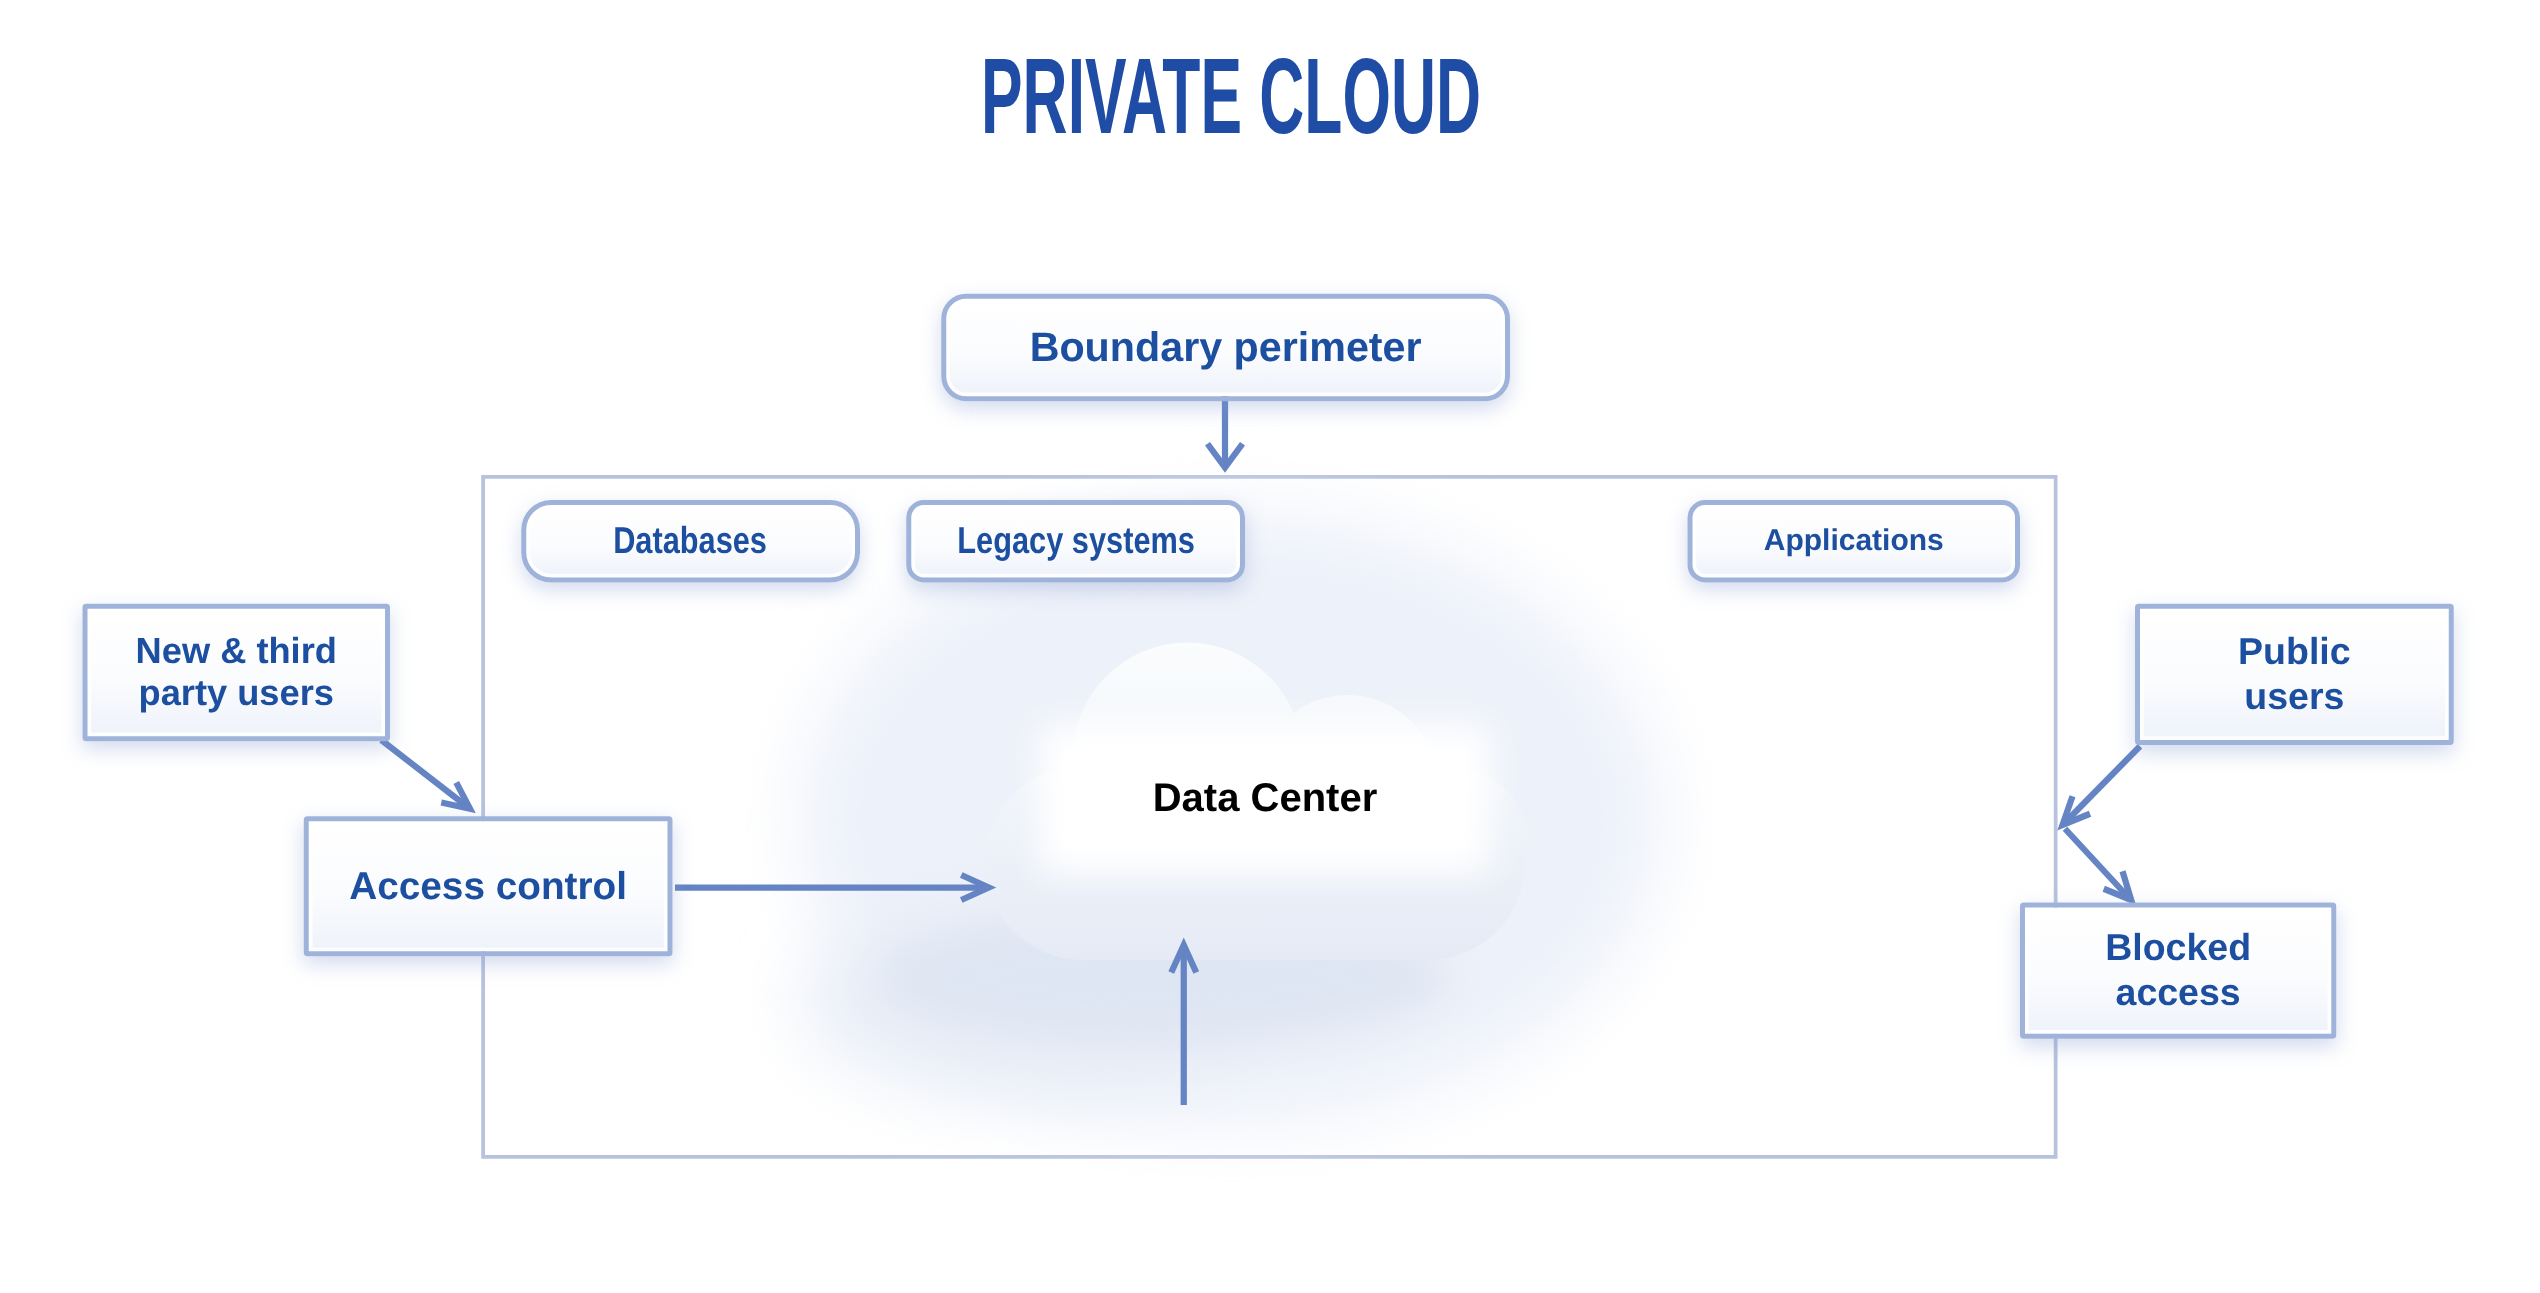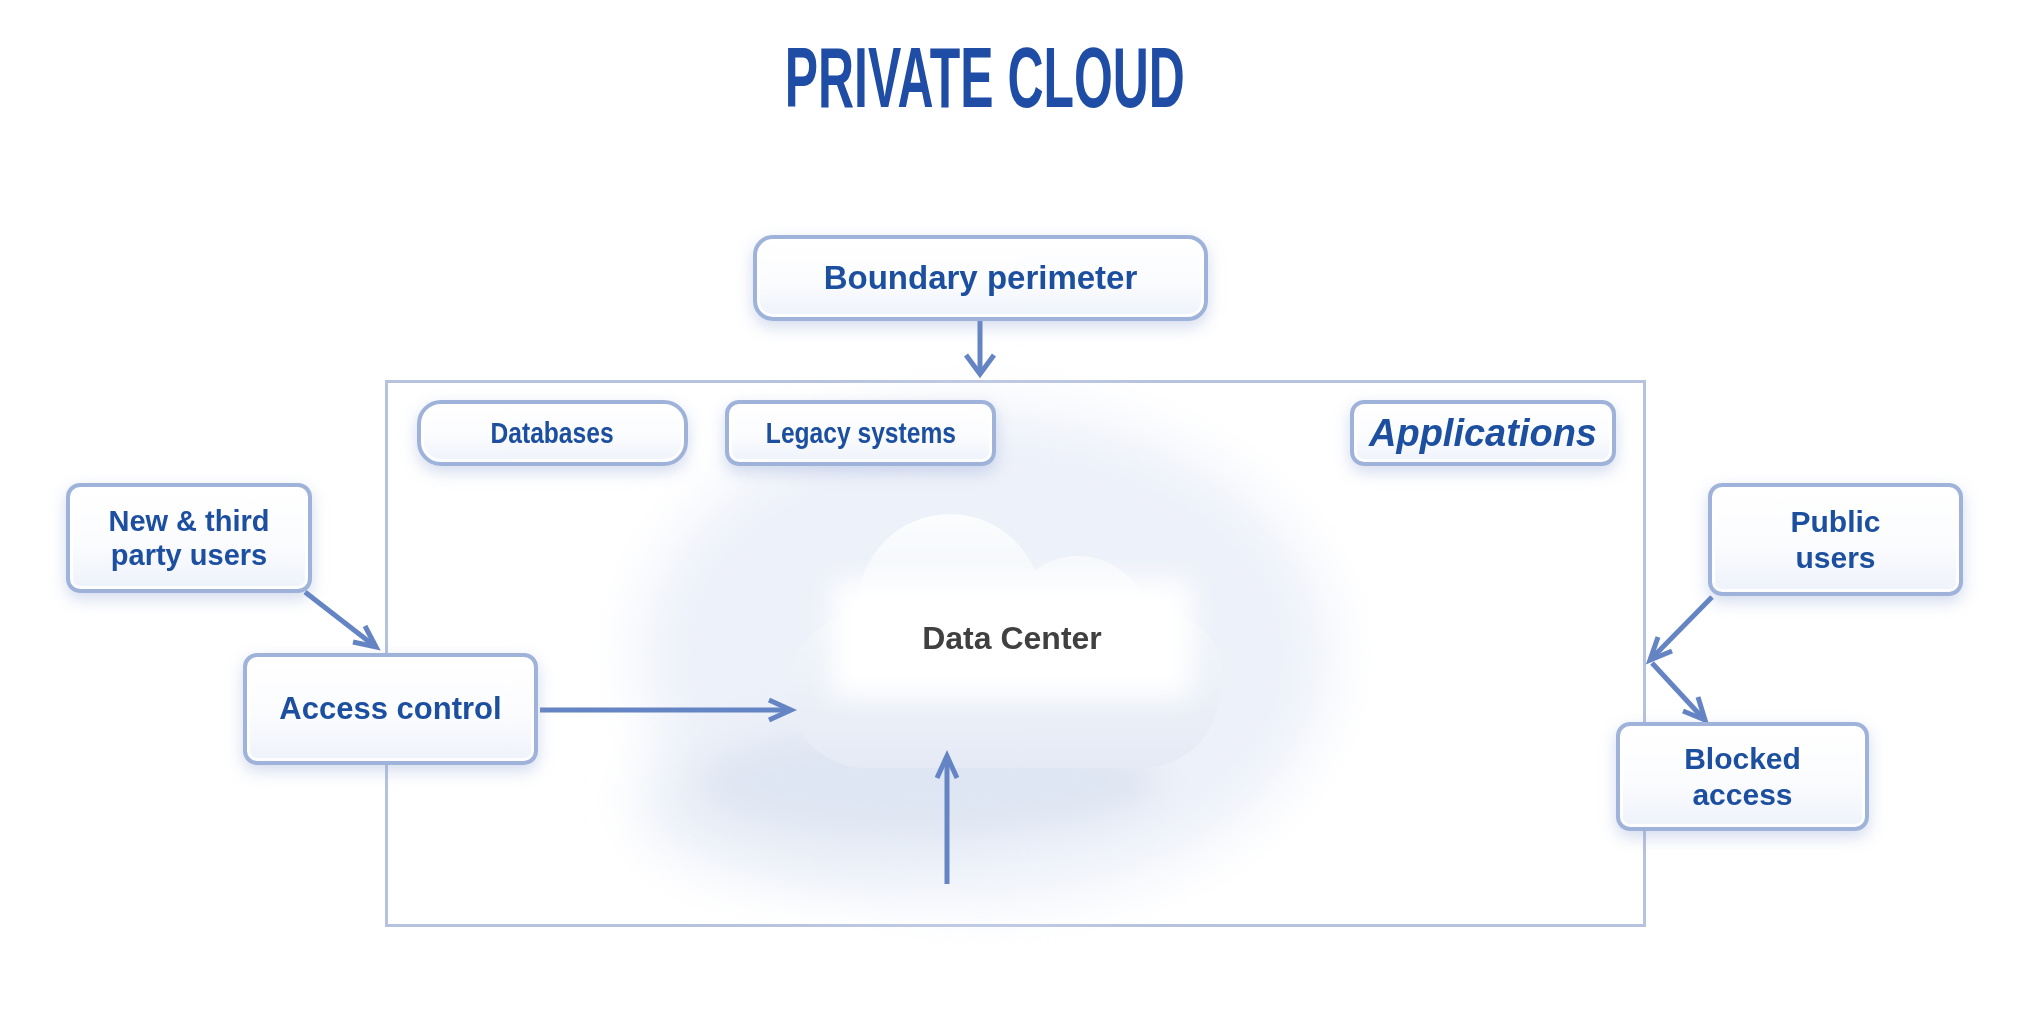--- a/index.html
+++ b/index.html
@@ -23,46 +23,46 @@
   .container-rect{
     position:absolute;left:385px;top:380px;width:1261px;height:547px;
     box-sizing:border-box;
     border:3px solid #b7c2de;
     background:transparent;
   }
   
   .dbox{
     position:absolute;box-sizing:border-box;
     border:4px solid #9fb3da;
-    border-radius:14px;
+    border-radius:3px;
     background:linear-gradient(180deg,#ffffff 0%,#fbfcfe 55%,#eef2fa 100%);
     box-shadow:0 6px 16px rgba(130,152,205,0.35), inset 0 0 0 3px rgba(255,255,255,0.85);
     display:flex;align-items:center;justify-content:center;
     color:#1d4fa0;font-weight:bold;text-align:center;
   }
   .lbl{white-space:pre-line;line-height:1.18;display:inline-block;}
   .cond{transform:scaleX(0.82);transform-origin:center;}
   
   .b-boundary {left:753px; top:199px; width:455px; height:86px;  font-size:33px; border-radius:20px;margin-top:36px;}
   .b-databases{left:417px; top:400px; width:271px; height:66px;  font-size:30px; border-radius:24px;}
   .b-legacy   {left:725px; top:400px; width:271px; height:66px;  font-size:30px; border-radius:14px;justify-content:center;}
   .b-hardware {left:1040px;top:400px; width:262px; height:66px;  font-size:30px; border-radius:14px;}
-  .b-apps     {left:1350px;top:400px; width:266px; height:66px;  font-size:38px; border-radius:14px;font-style:italic;}
+  .b-apps     {left:1350px;top:400px; width:266px; height:66px;  font-size:24px; border-radius:14px;}
   .b-newusers {left:66px;  top:483px; width:246px; height:110px; font-size:29px;}
   .b-access   {left:243px; top:653px; width:295px; height:112px; font-size:31px;}
   .b-public   {left:1708px;top:483px; width:255px; height:113px; font-size:30px;}
   .b-blocked  {left:1616px;top:722px; width:253px; height:109px; font-size:30px;}
   .b-internal {left:718px; top:884px; width:500px; height:102px; font-size:31px;}
   
   .dc-label{
     position:absolute;left:852px;top:600px;width:320px;height:78px;
     background:#ffffff;
     box-shadow:0 0 26px 20px #ffffff;
     display:flex;align-items:center;justify-content:center;
-    color:#404040;font-weight:bold;font-size:32px;
+    color:#000000;font-weight:bold;font-size:32px;
   }
   .svg-layer{position:absolute;left:0;top:0;pointer-events:none;}
 </style>
 </head>
 <body>
 
 <div class="canvas">
 
   <div class="title">
     <span class="title-inner">PRIVATE CLOUD</span>

